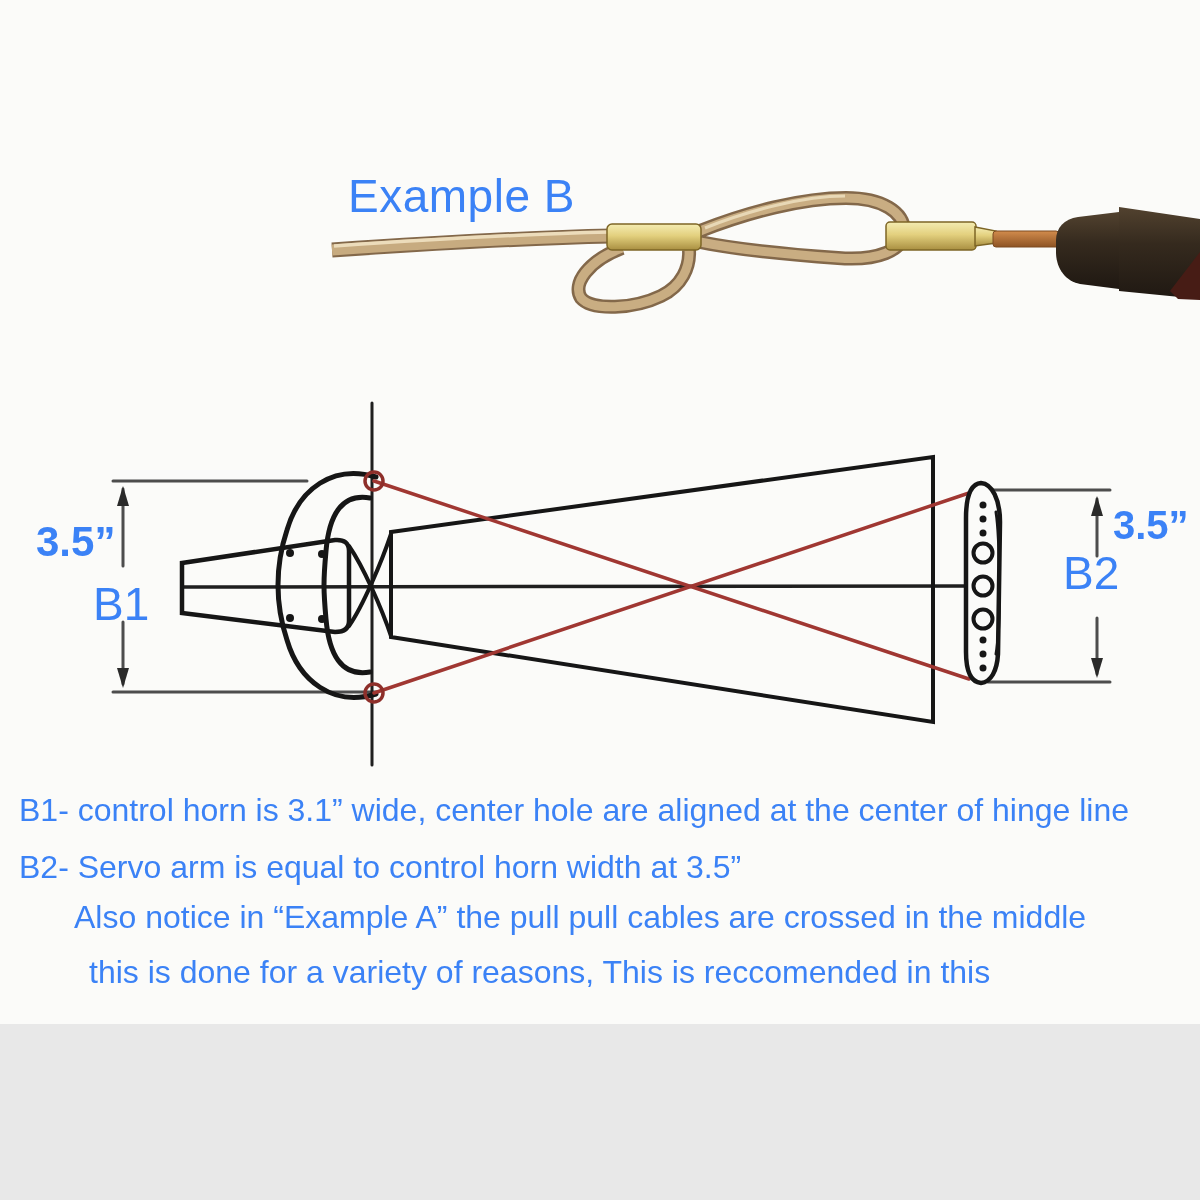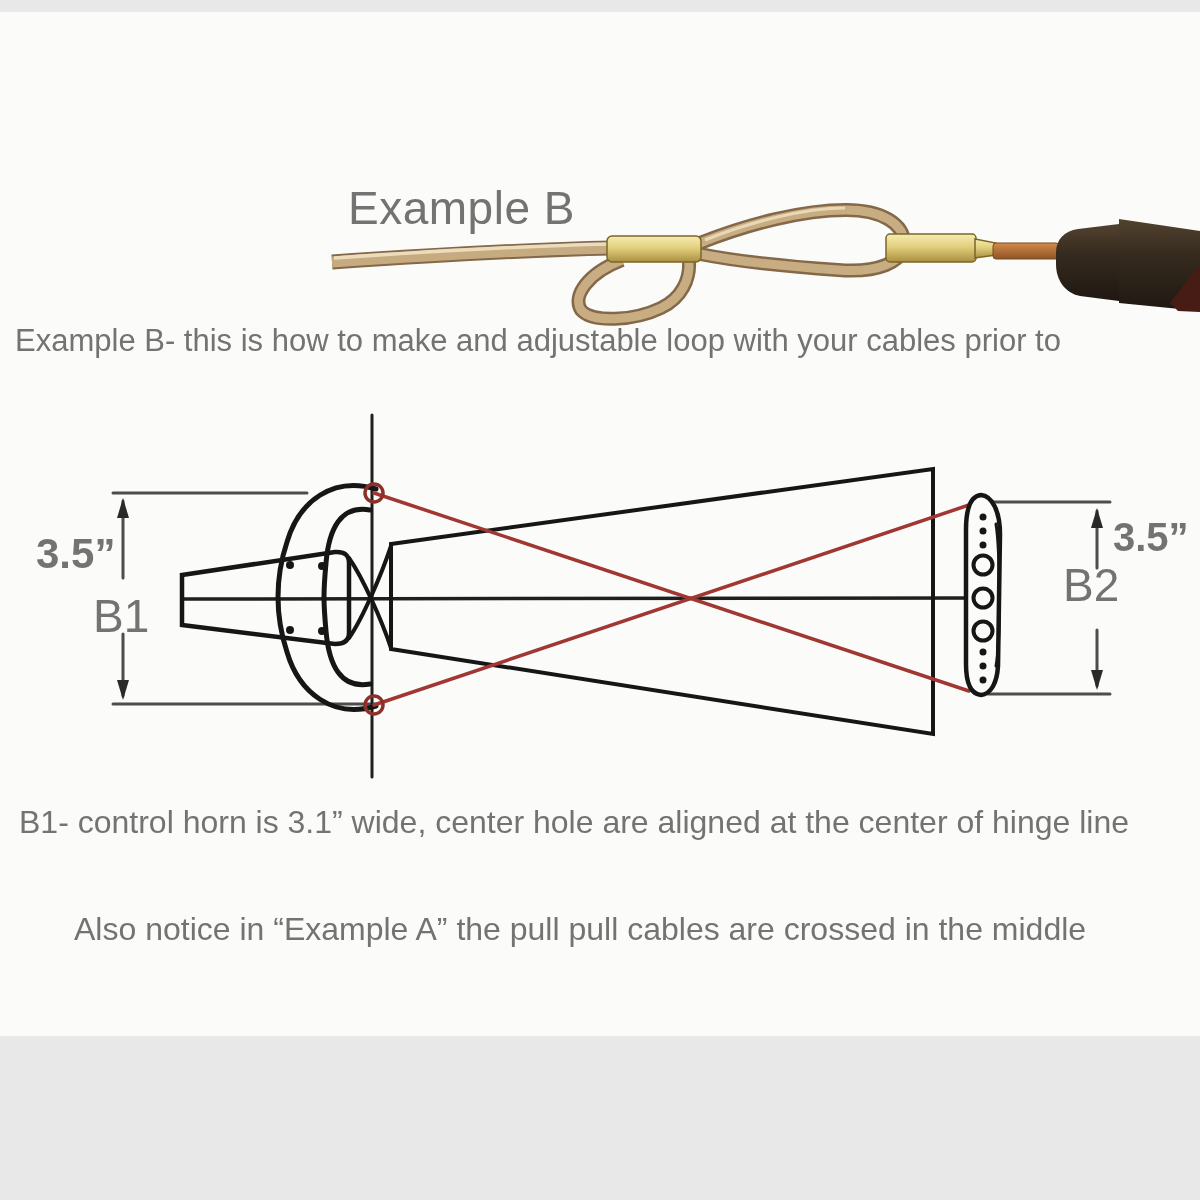--- a/index.html
+++ b/index.html
@@ -1,19 +1,19 @@
 <!DOCTYPE html>
 <html><head>
 <meta charset="utf-8">
 <style>
   html,body{margin:0;padding:0;background:#e8e8e8;}
   #page{
-    position:relative;width:1200px;height:1024px;margin:12px auto;
+    position:relative;width:1200px;height:1024px;margin:0 auto;
     background:#fbfbf9;overflow:hidden;
-    font-family:"Liberation Sans",sans-serif;color:#737373;
+    font-family:"Liberation Sans",sans-serif;color:#3b82f6;
   }
   .abs{position:absolute;white-space:nowrap;}
   .title{font-size:46px;letter-spacing:.5px;}
   .caption{font-size:31px;text-align:center;}
   .dimlabel{font-size:42px;font-weight:bold;}
   .reflabel{font-size:46px;}
   .note{font-size:32px;}
   svg{position:absolute;left:0;top:0;}
 </style>
 </head>
@@ -128,25 +128,26 @@
         <circle cx="983" cy="533" r="3.5"></circle>
         <circle cx="983" cy="640" r="3.5"></circle>
         <circle cx="983" cy="654" r="3.5"></circle>
         <circle cx="983" cy="668" r="3.5"></circle>
       </g>
     </g>
   </svg>
 
   <div class="abs title" style="left:348px;top:169px;">Example B</div>
 
-  <div class="abs caption" style="left:0;top:311px;width:1076px;">Example B- this is how to make and adjustable loop with your cables prior to</div>
 
 
   <div class="abs dimlabel" style="left:36px;top:518px;">3.5”</div>
   <div class="abs reflabel" style="left:93px;top:577px;">B1</div>
 
   <div class="abs dimlabel" style="left:1113px;top:503px;font-size:40px;">3.5”</div>
   <div class="abs reflabel" style="left:1063px;top:546px;">B2</div>
 
   <div class="abs note" style="left:19px;top:792px;">B1- control horn is 3.1” wide, center hole are aligned at the center of hinge line</div>
+  <div class="abs note" style="left:19px;top:849px;">B2- Servo arm is equal to control horn width at 3.5”</div>
   <div class="abs note" style="left:74px;top:899px;">Also notice in “Example A” the pull pull cables are crossed in the middle</div>
+  <div class="abs note" style="left:89px;top:954px;">this is done for a variety of reasons, This is reccomended in this</div>
 
 </div>
 
 </body></html>

